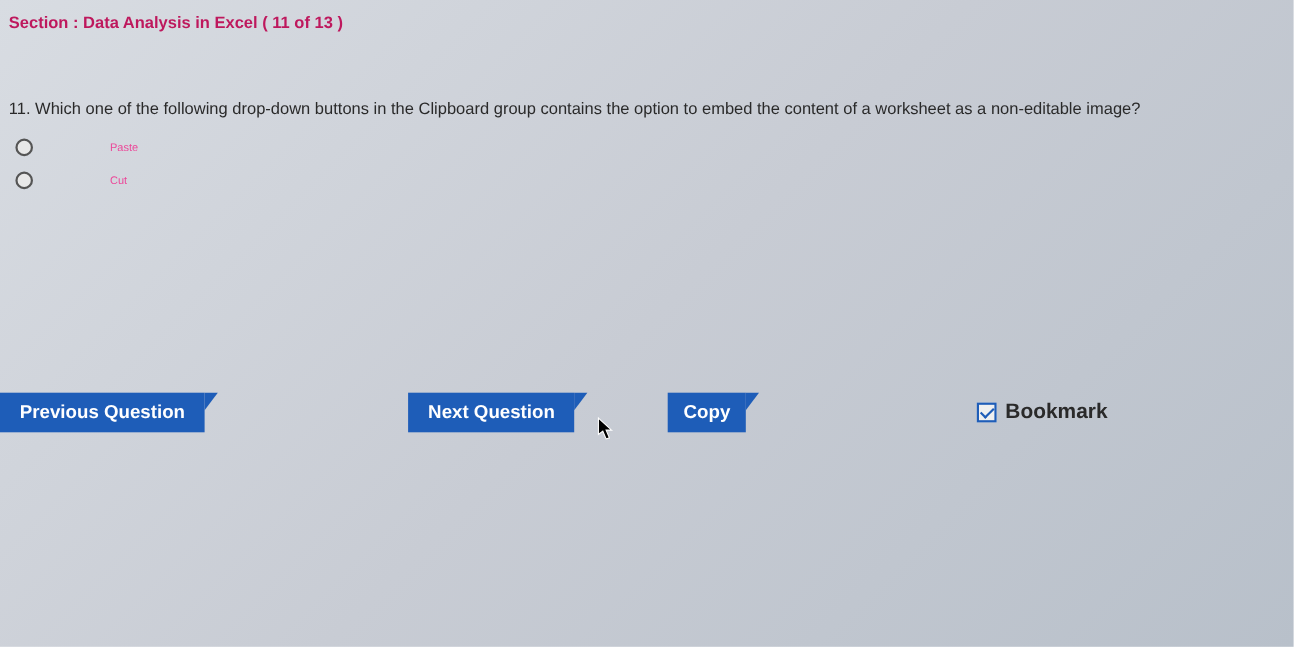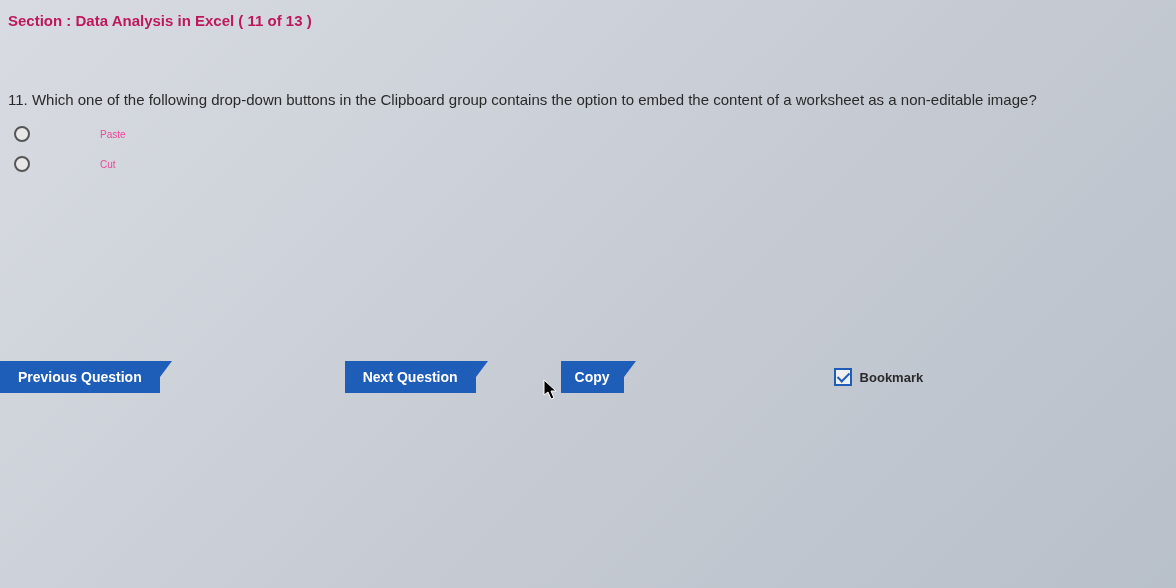--- a/index.html
+++ b/index.html
@@ -54,21 +54,21 @@
       position: absolute;
       bottom: 195px;
       left: 0;
       width: 100%;
       display: flex;
       align-items: center;
     }
     .nav-button {
       background: #1e5db8;
       color: white;
-      font-size: 14px;
+      font-size: 17px;
       font-weight: bold;
       padding: 8px 18px;
       border: none;
       cursor: pointer;
       position: relative;
       margin-right: 10px;
     }
     .nav-button::after {
       content: '';
       position: absolute;
@@ -109,21 +109,21 @@
       position: absolute;
       left: 4px;
       top: 0px;
       width: 5px;
       height: 10px;
       border: solid #1e5db8;
       border-width: 0 2px 2px 0;
       transform: rotate(45deg);
     }
     .bookmark-label {
-      font-size: 13px;
+      font-size: 19px;
       font-weight: bold;
       color: #2a2a2a;
     }
     .cursor {
       position: absolute;
       bottom: 187px;
       left: 543px;
       pointer-events: none;
     }
   </style>

